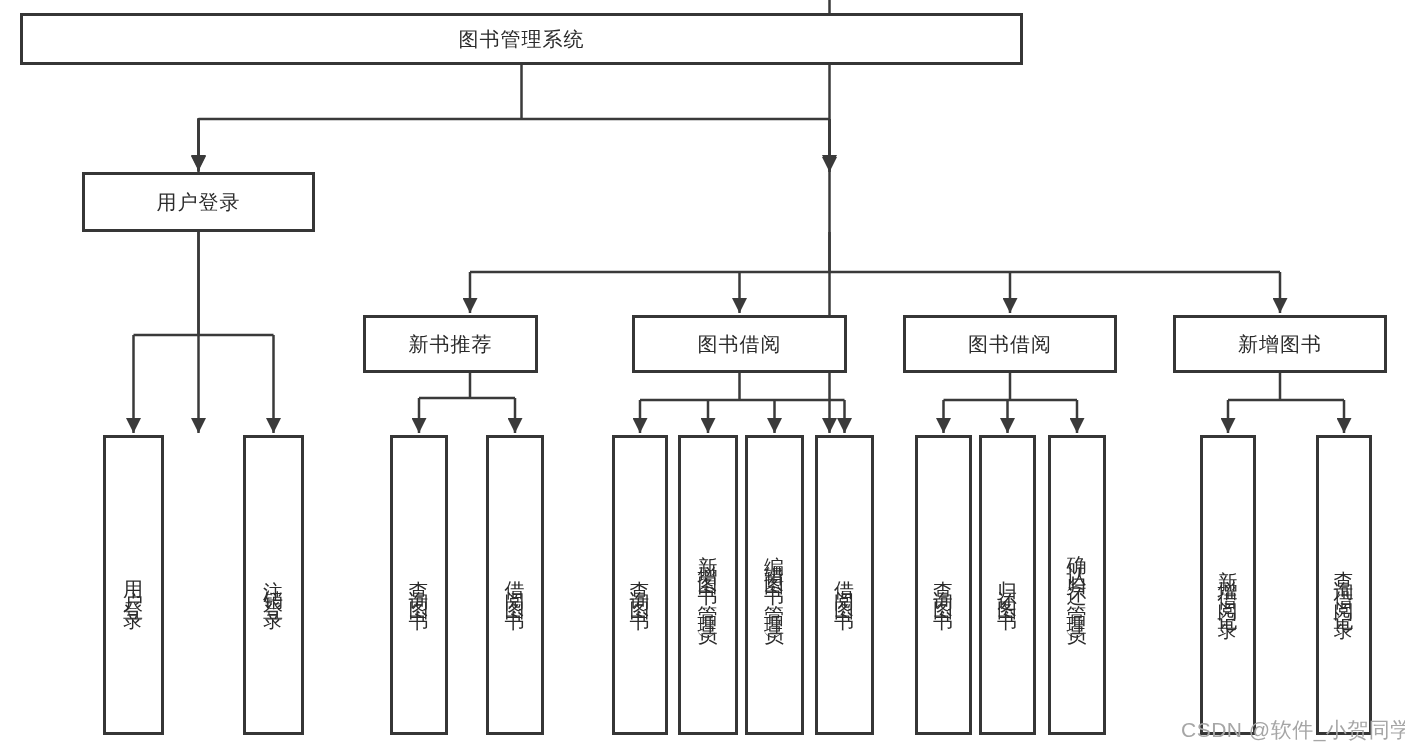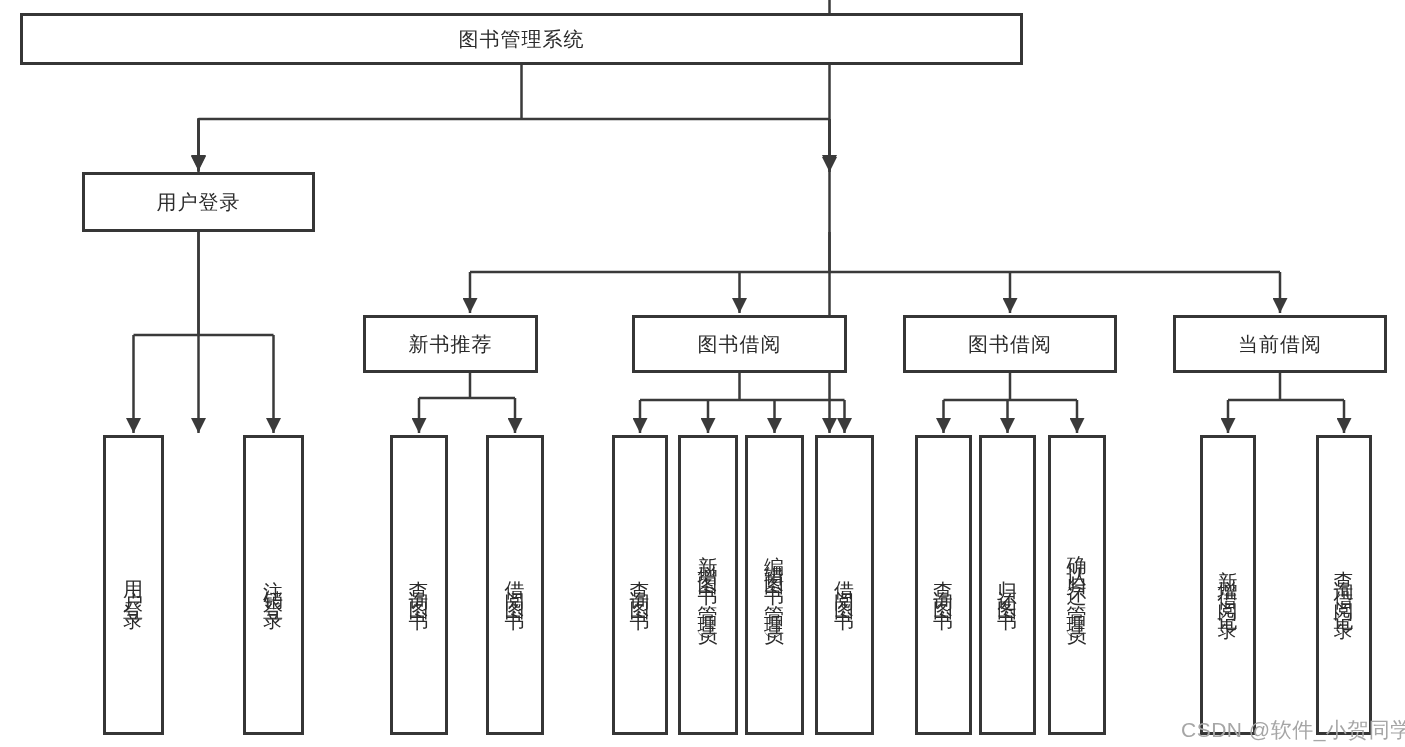--- a/index.html
+++ b/index.html
@@ -104,21 +104,21 @@
   <div class="node h" style="left:363px;top:315px;width:175px;height:58px">
     <span>新书推荐</span>
   </div>
   <div class="node h" style="left:632px;top:315px;width:215px;height:58px">
     <span>图书借阅</span>
   </div>
   <div class="node h" style="left:903px;top:315px;width:214px;height:58px">
     <span>图书借阅</span>
   </div>
   <div class="node h" style="left:1173px;top:315px;width:214px;height:58px">
-    <span>当前借阅</span>
+    <span>新增图书</span>
   </div>
 
   <div class="node v" style="left:103px;top:435px;width:61px;height:300px">
     <span>用户登录</span>
   </div>
   <div class="node v" style="left:243px;top:435px;width:61px;height:300px">
     <span>注销登录</span>
   </div>
 
   <div class="node v" style="left:390px;top:435px;width:58px;height:300px">

